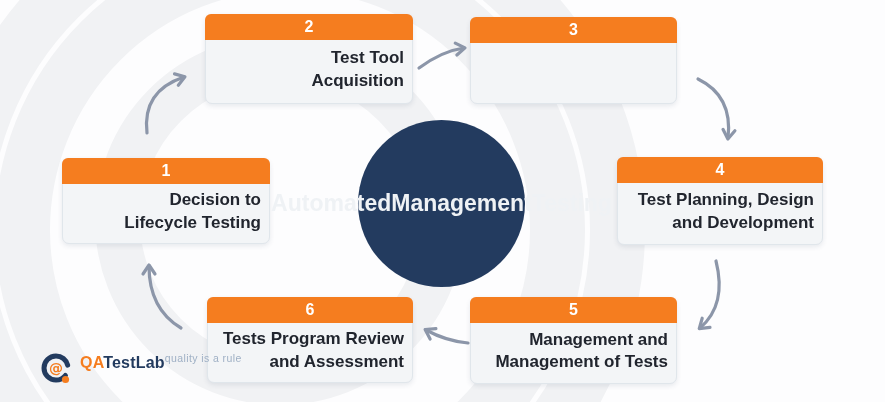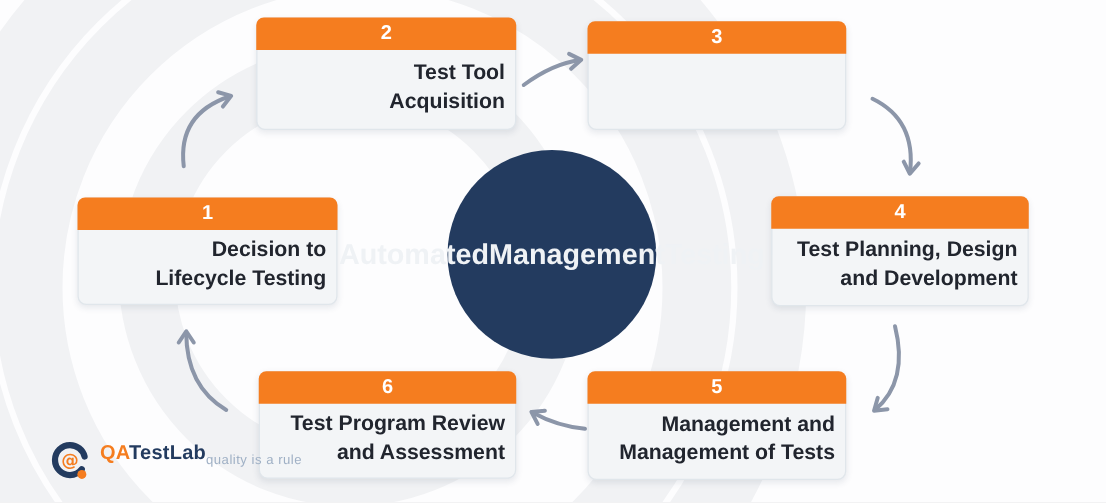--- a/index.html
+++ b/index.html
@@ -47,21 +47,21 @@
     border-radius:50%; background:var(--navy,#233B5F);
     display:flex; flex-direction:row; align-items:center; justify-content:center;
     color:#EFF2F5; font-size:23px; font-weight:700; line-height:1.26; text-align:center;
   }
   
   .logo { position:absolute; z-index:2; left:41px; top:352px; display:flex; align-items:flex-start; gap:7px; }
   .logo-text { display:flex; flex-direction:row; }
   .brand-line { font-size:16px; font-weight:700; line-height:1.05; margin-top:3px; letter-spacing:.2px; }
   .brand-qa { color:var(--accent-orange,#F57D1F); }
   .brand-testlab { color:var(--navy,#233B5F); }
-  .brand-tagline { font-size:10.5px; color:#9FB0C5; margin-top:10px; letter-spacing:.4px; }
+  .brand-tagline { font-size:10.5px; color:#9FB0C5; margin-top:0; letter-spacing:.4px; }
 </style>
 </head>
 <body>
 
 <div class="canvas">
 
   <div class="wm wm-c"></div>
   <div class="wm wm-a"></div>
   <div class="wm wm-b"></div>
 
@@ -111,21 +111,21 @@
     <div class="card-header">5</div>
     <div class="card-body">
       <span>Management and</span>
       <span>Management of Tests</span>
     </div>
   </div>
 
   <div class="card c6">
     <div class="card-header">6</div>
     <div class="card-body">
-      <span>Test Program Review</span>
+      <span>Tests Program Review</span>
       <span>and Assessment</span>
     </div>
   </div>
 
   <div class="center-circle">
     <span>Automated</span>
     <span>Management</span>
     <span>Testing</span>
   </div>
 

